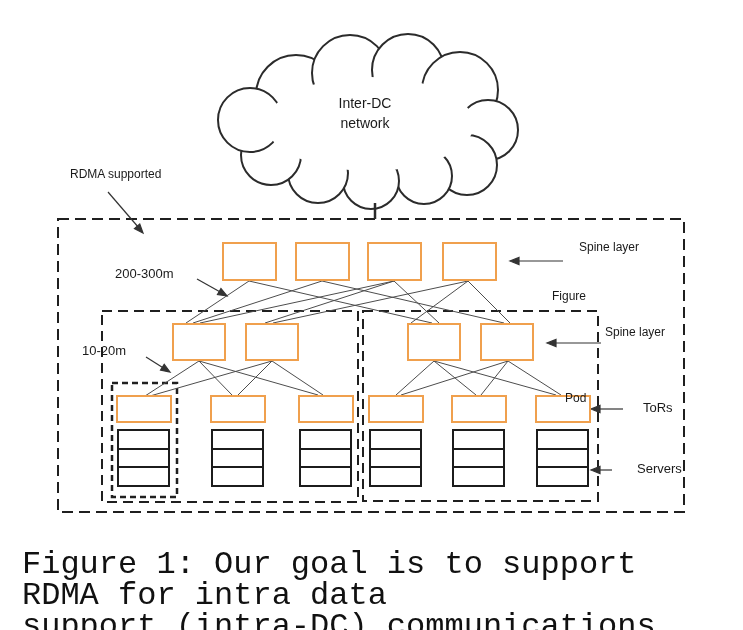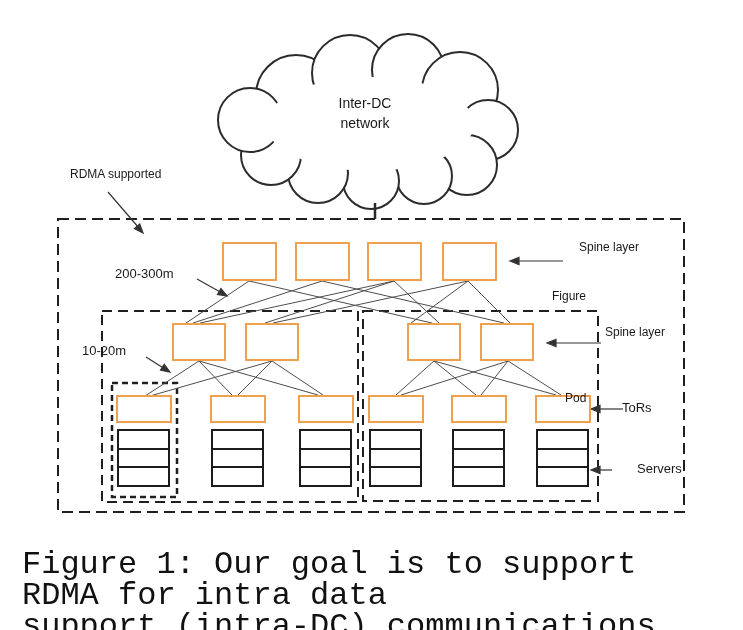--- a/index.html
+++ b/index.html
@@ -151,21 +151,21 @@
     <div>network</div>
   </div>
 
   <div class="lbl lbl-16" style="left:70px;top:168px;">RDMA supported</div>
   <div class="lbl lbl-15" style="left:115px;top:267px;">200-300m</div>
   <div class="lbl lbl-15" style="left:82px;top:344px;">10-20m</div>
   <div class="lbl lbl-16" style="left:579px;top:241px;">Spine layer</div>
   <div class="lbl lbl-16" style="left:552px;top:290px;">Figure</div>
   <div class="lbl lbl-16" style="left:605px;top:326px;">Spine layer</div>
   <div class="lbl lbl-16" style="left:565px;top:392px;">Pod</div>
-  <div class="lbl lbl-15" style="left:622px;top:401px;">ToRs</div>
+  <div class="lbl lbl-15" style="left:643px;top:401px;">ToRs</div>
   <div class="lbl lbl-15" style="left:612px;top:462px;margin-left:25px;">Servers</div>
 
   <div id="caption">
     <div>Figure 1: Our goal is to support RDMA for intra data</div>
     <div>support (intra-DC) communications.</div>
   </div>
 
 </div>
 
 </body></html>

